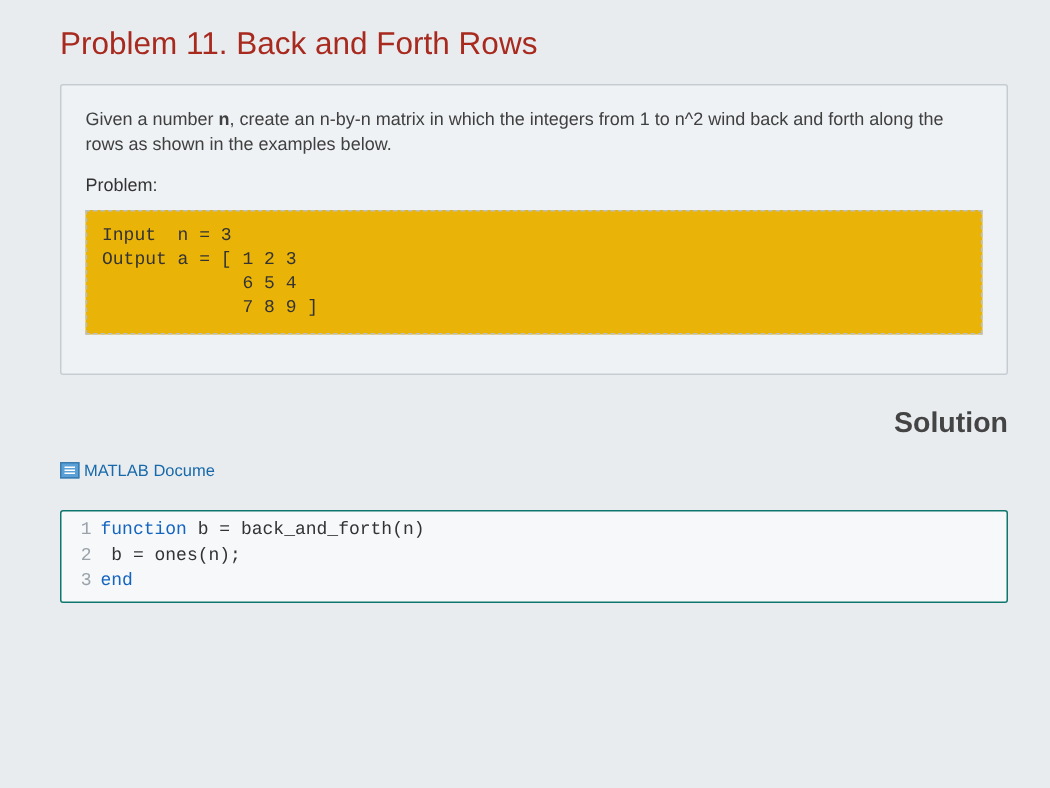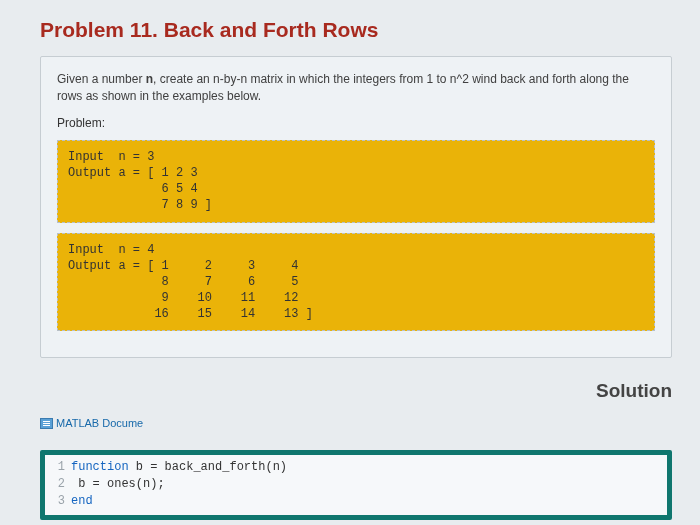--- a/index.html
+++ b/index.html
@@ -10,21 +10,21 @@
     background: #e8ecef;
     font-family: Arial, Helvetica, sans-serif;
     color: #333;
     padding: 18px 28px 10px 40px;
     overflow: hidden;
   }
   .title {
     color: #a82a1f;
     font-family: "Trebuchet MS", "Segoe UI", sans-serif;
     font-size: 21px;
-    font-weight: bold;
+    font-weight: normal;
     margin: 0 0 14px 0;
   }
   .problem-box {
     border: 1px solid #c6cdd2;
     background: #eef2f5;
     padding: 14px 16px 16px 16px;
     border-radius: 2px;
   }
   .desc {
     font-size: 12px;
@@ -77,21 +77,21 @@
     height: 1px;
     background: #fff;
     box-shadow: 0 2px 0 #fff, 0 4px 0 #fff;
   }
   .doc-link {
     color: #1769aa;
     font-size: 11px;
     vertical-align: middle;
   }
   .code-box {
-    border: 5px solid #0f766e;
+    border: 1px solid #0f766e;
     background: #f6f8fa;
     font-family: "Courier New", monospace;
     font-size: 12px;
     padding: 4px 6px;
     border-radius: 2px;
   }
   .code-line { line-height: 1.45; }
   .ln {
     display: inline-block;
     width: 14px;
@@ -109,25 +109,20 @@
 <div class="problem-box">
   <p class="desc">
     <span>Given a number </span><b>n</b><span>, create an n-by-n matrix in which the integers from 1 to n^2 wind back and forth along the rows as shown in the examples below.</span>
   </p>
   <p class="examples-label">Problem:</p>
 
   <div class="example-block">Input  n = 3
 Output a = [ 1 2 3
              6 5 4
              7 8 9 ]</div>
-  <div class="example-block">Input  n = 4
-Output a = [ 1     2     3     4
-             8     7     6     5
-             9    10    11    12
-            16    15    14    13 ]</div>
 </div>
 
 <h2 class="solution-header">Solution</h2>
 
 <div class="doc-link-row">
   <span class="doc-icon"></span><a class="doc-link">MATLAB Docume</a>
 </div>
 
 <div class="code-box">
   <div class="code-line">

